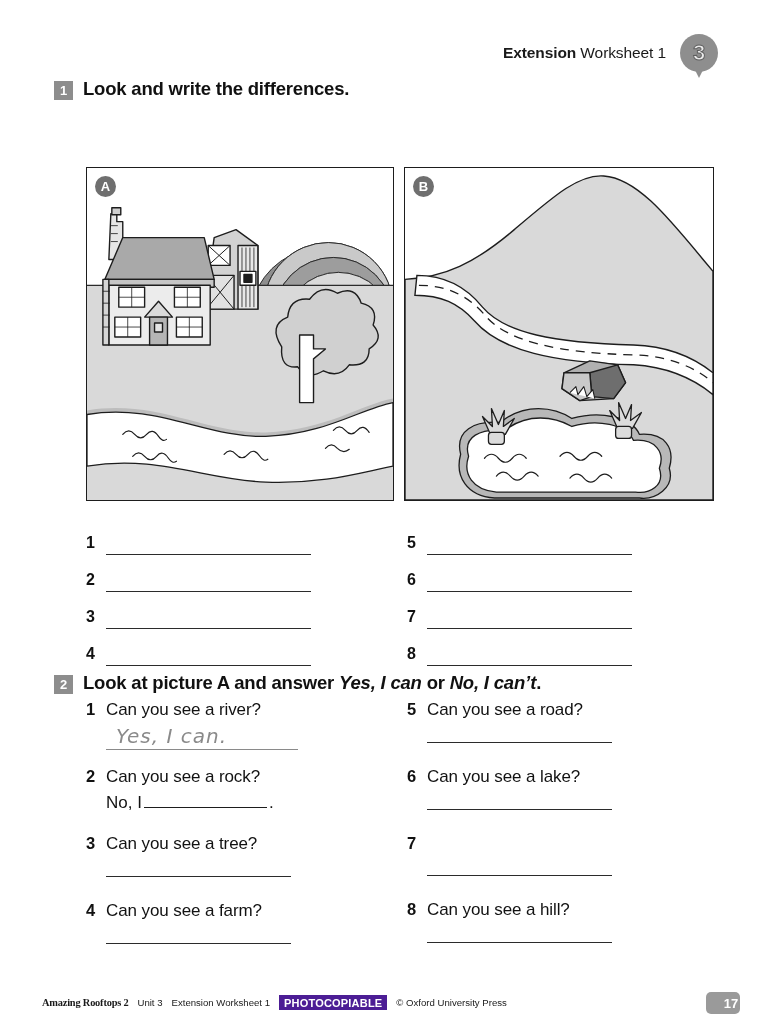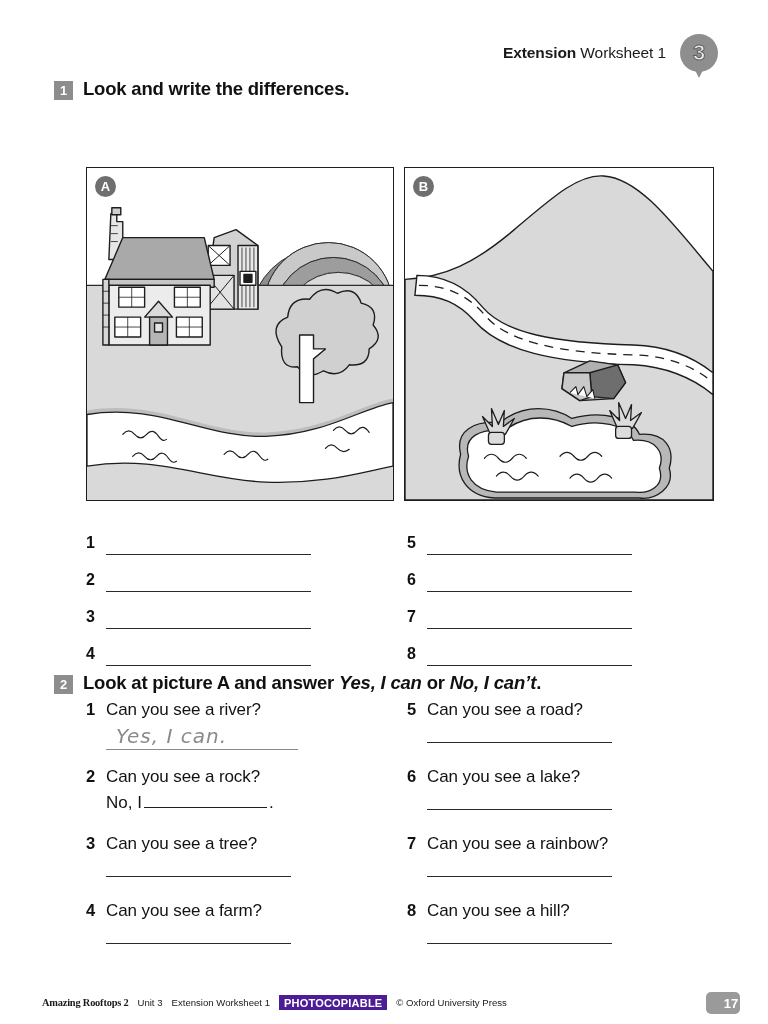--- a/index.html
+++ b/index.html
@@ -412,21 +412,20 @@
             <span class="q-text">Can you see a lake?</span>
           </div>
           <div class="q-answer">
             <span class="blank-line"></span>
           </div>
         </div>
 
         <div class="q-item">
           <div class="q-line">
             <span class="q-n">7</span>
-            <span class="q-text">Can you see a rainbow?</span>
           </div>
           <div class="q-answer">
             <span class="blank-line"></span>
           </div>
         </div>
 
         <div class="q-item">
           <div class="q-line">
             <span class="q-n">8</span>
             <span class="q-text">Can you see a hill?</span>

